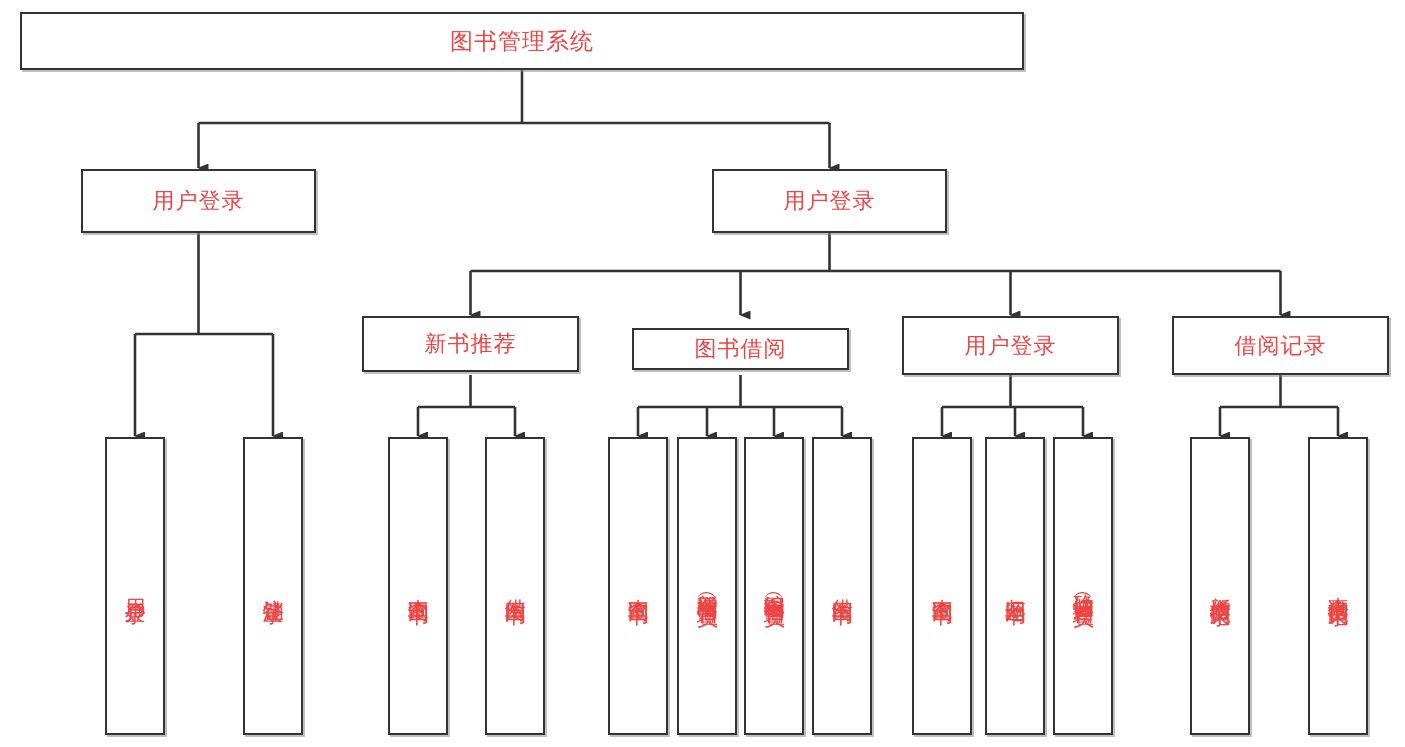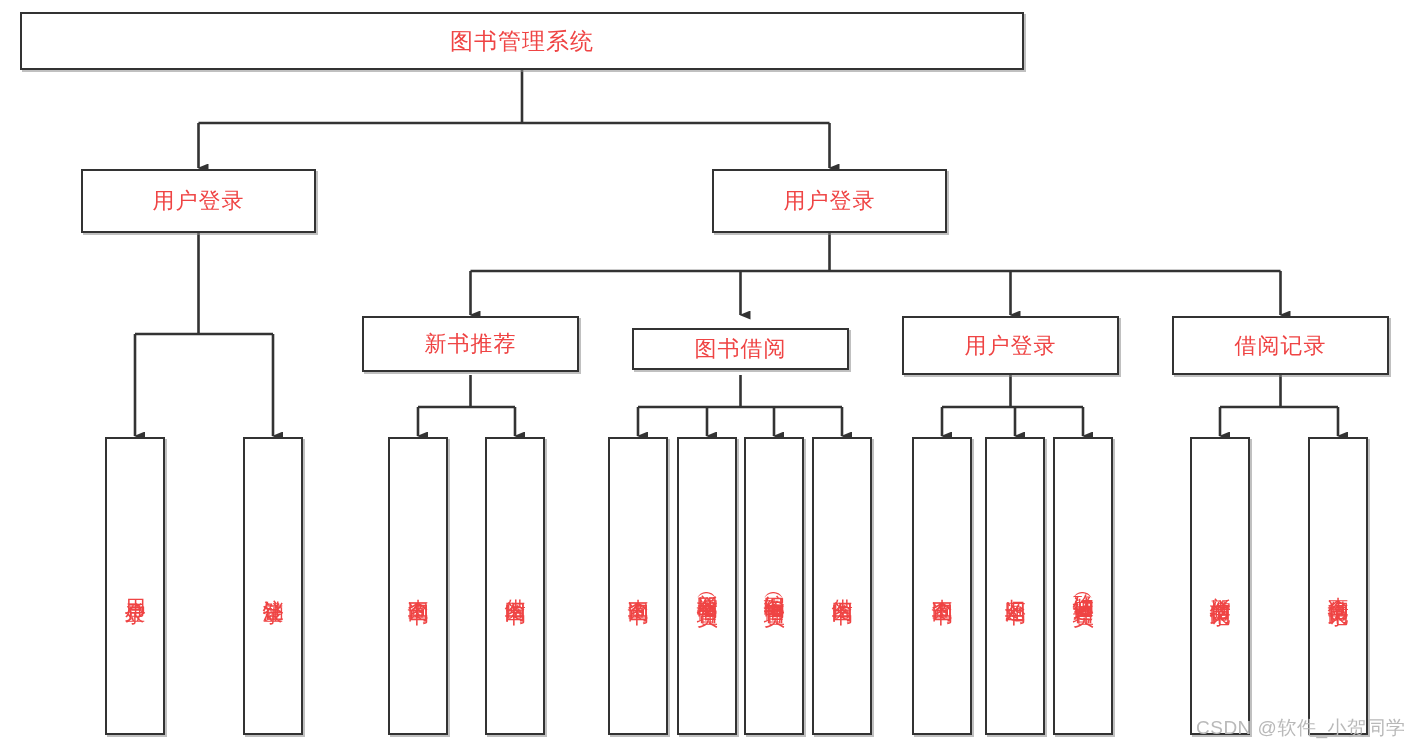--- a/index.html
+++ b/index.html
@@ -171,14 +171,13 @@
         <span class="vtext">确认归还（管理员）</span>
       </div>
       <div class="node node-leaf" style="left: 1190px; top: 437px; width: 60px; height: 298px;">
         <span class="vtext">新增借阅记录</span>
       </div>
       <div class="node node-leaf" style="left: 1308px; top: 437px; width: 60px; height: 298px;">
         <span class="vtext">查询借阅记录</span>
       </div>
     </div>
 
-  <div class="watermark" style="left:1196px; top:715px;">CSDN @软件_小贺同学</div>
 </div>
 
 </body></html>

